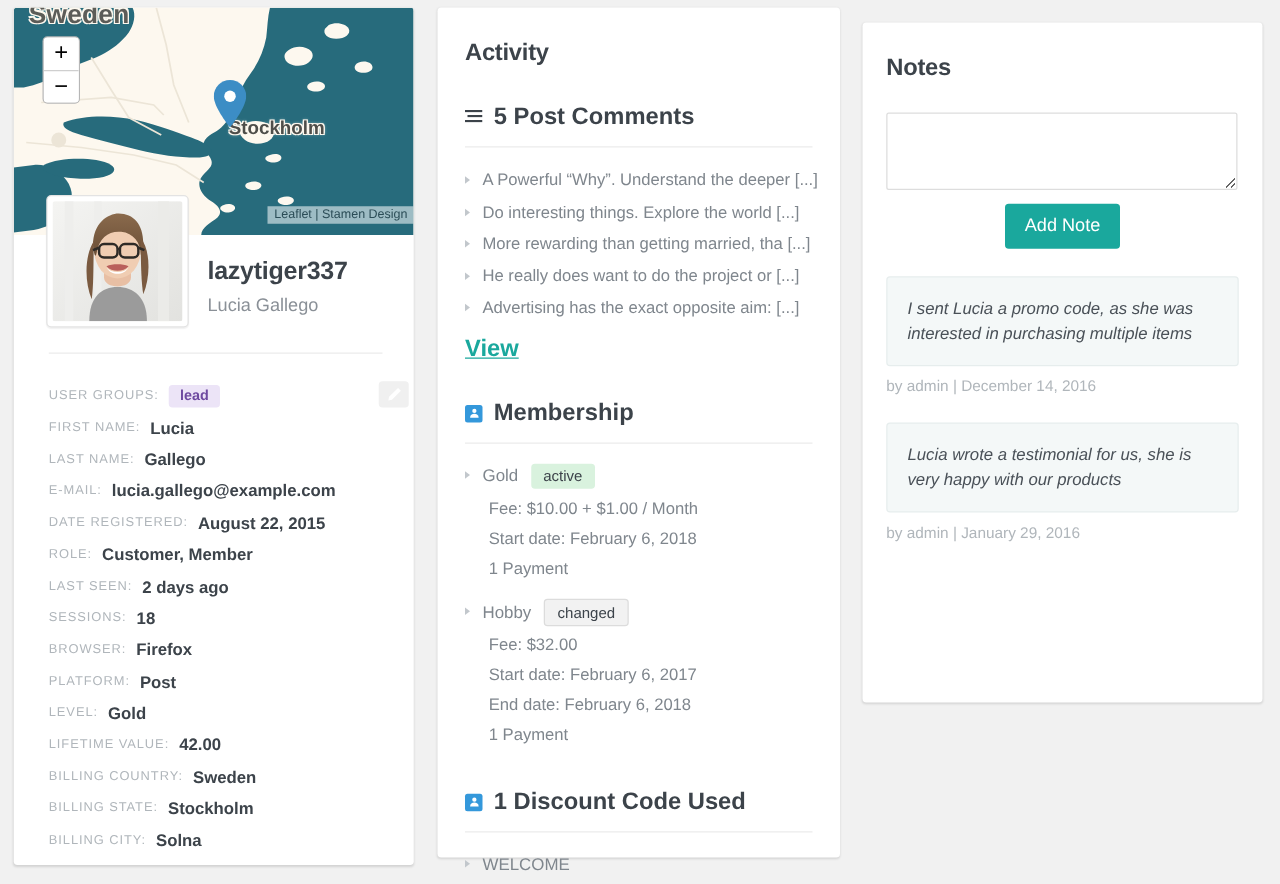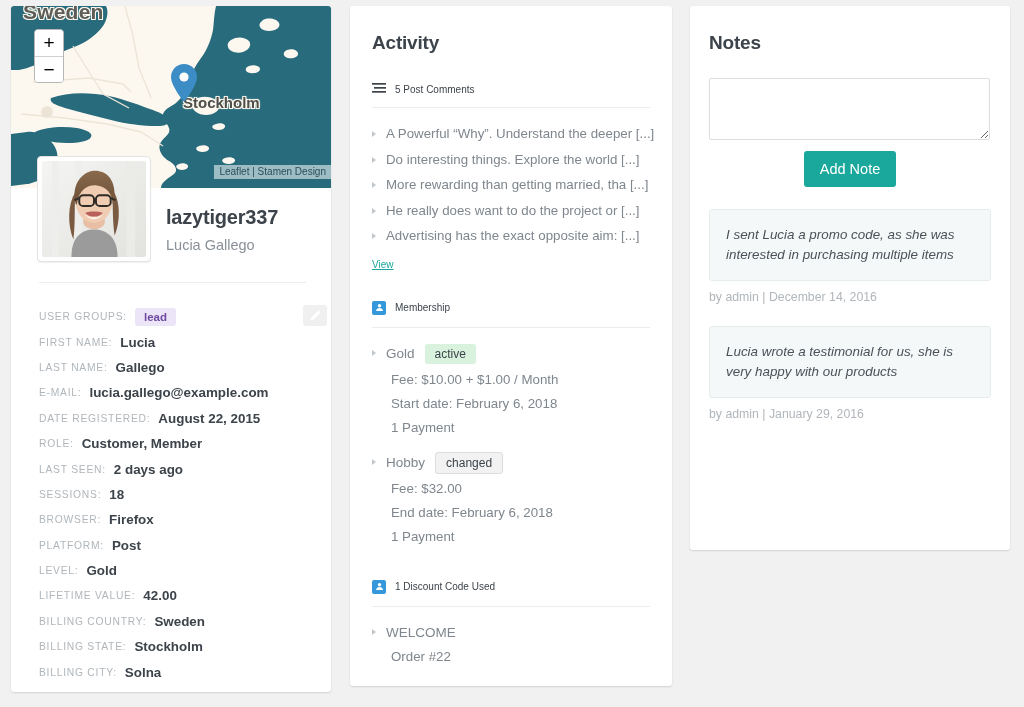--- a/index.html
+++ b/index.html
@@ -98,59 +98,59 @@
     width: 24px; height: 21px; border-radius: 3px;
     background: #f0f0f0; display: flex; align-items: center; justify-content: center;
     cursor: pointer;
   }
 
   
   #activity-card { left: 350px; top: 6px; width: 322px; height: 680px; padding: 0 22px; }
   .panel-title { font-size: 19px; font-weight: bold; color: #3c434a; padding-top: 26px; letter-spacing: -.2px; }
 
   .sec-head { display: flex; align-items: center; margin-top: 29px; }
-  .sec-head-text { font-size: 10px; font-weight: normal; color: #3c434a; margin-left: 9px; }
+  .sec-head-text { font-size: 19px; font-weight: bold; color: #3c434a; margin-left: 9px; }
   .sec-rule { height: 1px; background: #ececec; margin-top: 12px; }
 
   .bullet-list { margin-top: 13px; }
   .bullet-item {
     display: flex; align-items: baseline;
     font-size: 13.3px; color: #7f868d; line-height: 25.5px;
     white-space: nowrap;
   }
   .tri {
     width: 0; height: 0; flex: 0 0 auto;
     border-left: 4px solid #c2c7cc;
     border-top: 3px solid transparent;
     border-bottom: 3px solid transparent;
     margin-right: 10px; position: relative; top: -1px;
   }
   .view-link {
     display: inline-block; margin-top: 10px;
-    font-size: 10px; font-weight: normal; color: #1aa89d;
+    font-size: 19px; font-weight: bold; color: #1aa89d;
     text-decoration: underline; cursor: pointer;
   }
 
   .icon-sq {
     width: 14px; height: 14px; border-radius: 2px; background: #3498db;
     display: inline-flex; align-items: center; justify-content: center; flex: 0 0 auto;
   }
 
   .mem-block { margin-top: 12px; }
   .mem-head { display: flex; align-items: center; height: 28px; }
   .mem-name { font-size: 13.5px; color: #7f868d; }
   .badge {
     margin-left: 10px; font-size: 12px; padding: 3px 10px; border-radius: 3px;
   }
   .badge-active { background: #d9f2de; color: #3c434a; }
   .badge-changed { background: #f2f2f2; color: #3c434a; border: 1px solid #dcdcdc; }
   .mem-line { font-size: 13.3px; color: #7f868d; line-height: 24px; margin-left: 19px; }
 
   
-  #notes-card { left: 690px; top: 6px; width: 320px; height: 544px; padding: 0 19px; }
+  #notes-card { left: 690px; top: 18px; width: 320px; height: 544px; padding: 0 19px; }
   .note-textarea {
     display: block; width: 281px; height: 62px; margin-top: 24px;
     border: 1px solid #dddddd; border-radius: 2px; background: #fff;
     resize: vertical; outline: none; padding: 6px 8px;
     font-family: "Liberation Sans", sans-serif; font-size: 13px; color: #3c434a;
   }
   .add-note-row { display: flex; justify-content: center; margin-top: 11px; }
   .add-note-btn {
     background: #1aa89d; color: #fff; border: none; border-radius: 3px;
     font-size: 14.5px; font-family: "Liberation Sans", sans-serif;
@@ -390,20 +390,21 @@
       <div class="mem-line">1 Payment</div>
     </div>
 
     <div class="mem-block" style="margin-top:9px;">
       <div class="mem-head">
         <span class="tri"></span>
         <span class="mem-name">Hobby</span>
         <span class="badge badge-changed">changed</span>
       </div>
       <div class="mem-line">Fee: $32.00</div>
+      <div class="mem-line">Start date: February 6, 2017</div>
       <div class="mem-line">End date: February 6, 2018</div>
       <div class="mem-line">1 Payment</div>
     </div>
 
     <div class="sec-head" style="margin-top:31px;">
       <span class="icon-sq">
         <svg width="9" height="9" viewBox="0 0 10 10">
           <circle cx="5" cy="3" r="1.9" fill="#ffffff"></circle>
           <path d="M1.2 9 C1.2 6.6 3 5.6 5 5.6 C7 5.6 8.8 6.6 8.8 9 Z" fill="#ffffff"></path>
         </svg>

